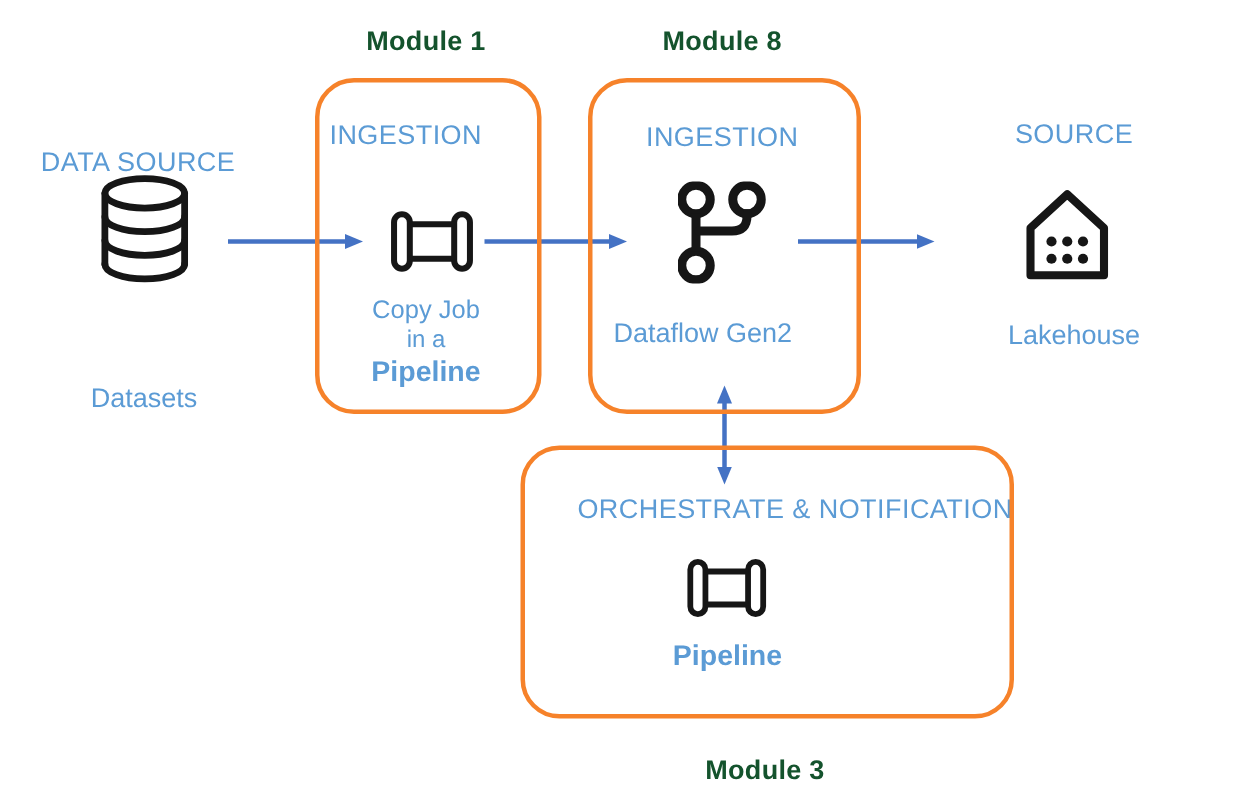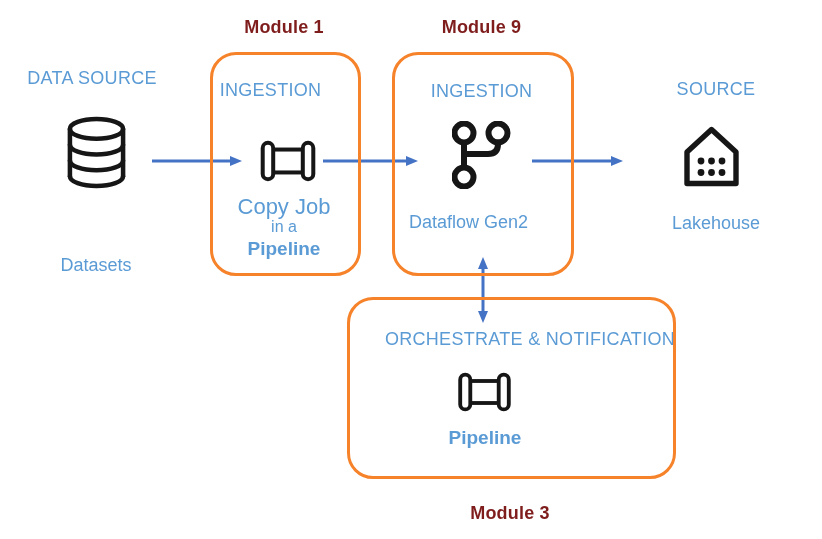--- a/index.html
+++ b/index.html
@@ -8,62 +8,62 @@
     font-family:"Liberation Sans", sans-serif;
   }
   .module-box{
     position:absolute;border:3px solid #F6822A;border-radius:26px;background:transparent;z-index:6;
     pointer-events:none;
   }
   #module1-box{left:210px;top:52px;width:145px;height:218px;}
   #module2-box{left:392px;top:52px;width:176px;height:218px;}
   #module3-box{left:347px;top:297px;width:323px;height:176px;}
   .module-label{
-    position:absolute;color:#7f1d1d;font-weight:700;font-size:18px;line-height:22px;
+    position:absolute;color:#14532d;font-weight:700;font-size:18px;line-height:22px;
     text-align:center;z-index:3;letter-spacing:0.2px;
   }
   #module1-label{left:210px;top:16px;width:148px;}
   #module2-label{left:392px;top:16px;width:179px;}
   #module3-label{left:347px;top:502px;width:326px;}
   .stage-title{
     position:absolute;color:#5B9BD5;font-size:18px;line-height:20px;text-align:center;
     letter-spacing:0.3px;z-index:3;white-space:nowrap;
   }
-  #data-source-title{left:12px;top:68px;width:160px;}
+  #data-source-title{left:12px;top:98px;width:160px;}
   #ingestion-title{left:210px;top:80px;width:121px;}
   #transform-title{left:392px;top:81px;width:179px;}
   #store-title{left:640px;top:79px;width:152px;}
   #orchestrate-title{left:347px;top:329px;width:366px;}
   .caption{
     position:absolute;color:#5B9BD5;font-size:18px;line-height:21px;text-align:center;z-index:3;
     white-space:nowrap;
   }
   #datasets-caption{left:12px;top:221px;width:168px;margin-top:34px;}
   #dataflow-caption{left:392px;top:212px;width:153px;}
   #lakehouse-caption{left:640px;top:213px;width:152px;}
   #module3-caption{left:385px;top:427px;width:200px;font-weight:600;font-size:19px;}
   #module1-caption{left:210px;top:196px;width:148px;z-index:3;position:absolute;text-align:center;color:#5B9BD5;}
-  #module1-caption .l1{display:block;font-size:22px;line-height:21px;}
+  #module1-caption .l1{display:block;font-size:17px;line-height:21px;}
   #module1-caption .l2{display:block;font-size:16px;line-height:20px;}
   #module1-caption .l3{display:block;font-size:19px;line-height:24px;font-weight:600;}
   .icon{position:absolute;z-index:2;}
   #database-icon{left:65px;top:116px;}
   #pipeline-icon-1{left:259px;top:140px;}
   #dataflow-icon{left:452px;top:121px;}
   #lakehouse-icon{left:682px;top:123px;}
   #pipeline-icon-3{left:457px;top:371px;}
   #arrow-layer{position:absolute;left:0;top:0;z-index:4;pointer-events:none;}
 </style>
 </head>
 <body>
 
 <div class="canvas">
 
   <div class="module-label" id="module1-label">Module 1</div>
-  <div class="module-label" id="module2-label">Module 9</div>
+  <div class="module-label" id="module2-label">Module 8</div>
   <div class="module-label" id="module3-label">Module 3</div>
 
   <div class="module-box" id="module1-box"></div>
   <div class="module-box" id="module2-box"></div>
   <div class="module-box" id="module3-box"></div>
 
   <div class="stage-title" id="data-source-title">DATA SOURCE</div>
   <div class="stage-title" id="ingestion-title">INGESTION</div>
   <div class="stage-title" id="transform-title">INGESTION</div>
   <div class="stage-title" id="store-title">SOURCE</div>

